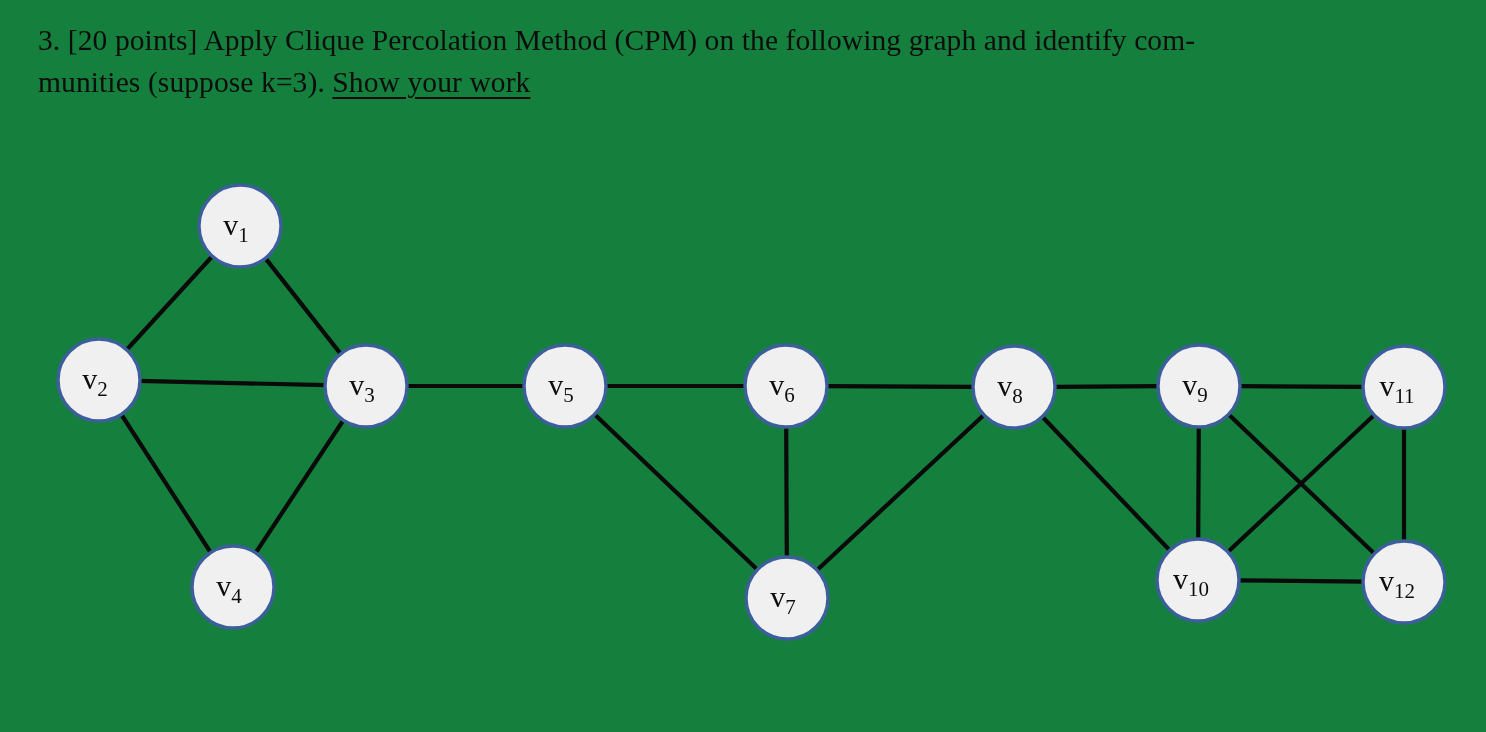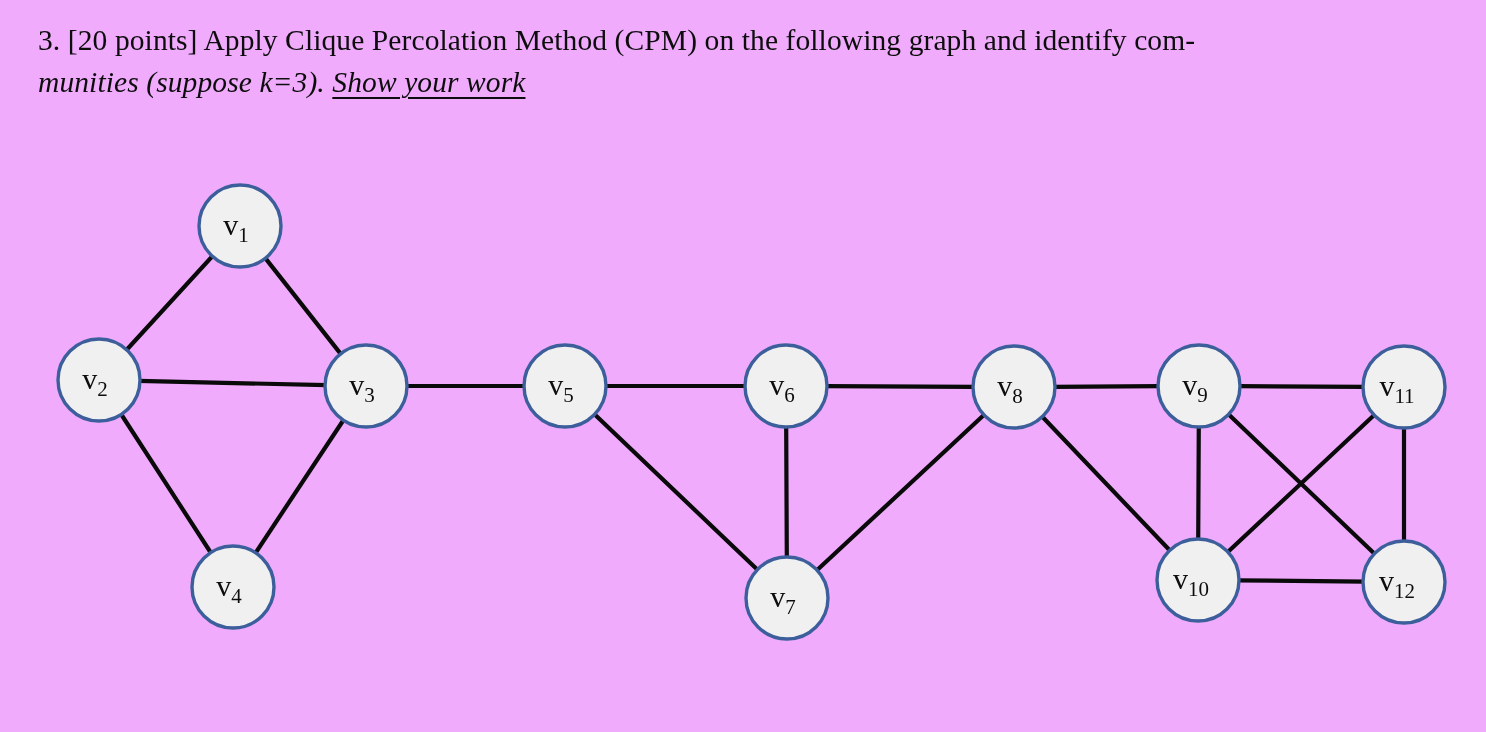--- a/index.html
+++ b/index.html
@@ -12,21 +12,21 @@
     width: 1486px;
     height: 732px;
     overflow: hidden;
     font-family: "Liberation Serif", "DejaVu Serif", serif;
     color: #000000;
   }
   .page {
     position: relative;
     width: 1486px;
     height: 732px;
-    background: #f0abfc;
+    background: #15803d;
   }
 
   
   .question {
     position: absolute;
     left: 38px;
     top: 20px;
     width: 1412px;
     font-size: 29.5px;
     line-height: 1.42;
@@ -36,21 +36,20 @@
     color: #0d0d0d;
     font-family: "Liberation Serif", "DejaVu Serif", serif;
   }
   .question .line1 {
     display: block;
     white-space: nowrap;
   }
   .question .line2 {
     display: block;
     white-space: nowrap;
-    font-style: italic;
   }
   .underlined {
     text-decoration: underline;
     text-underline-offset: 5px;
     text-decoration-thickness: 2.2px;
   }
 
   
   .graph-wrap {
     position: absolute;

